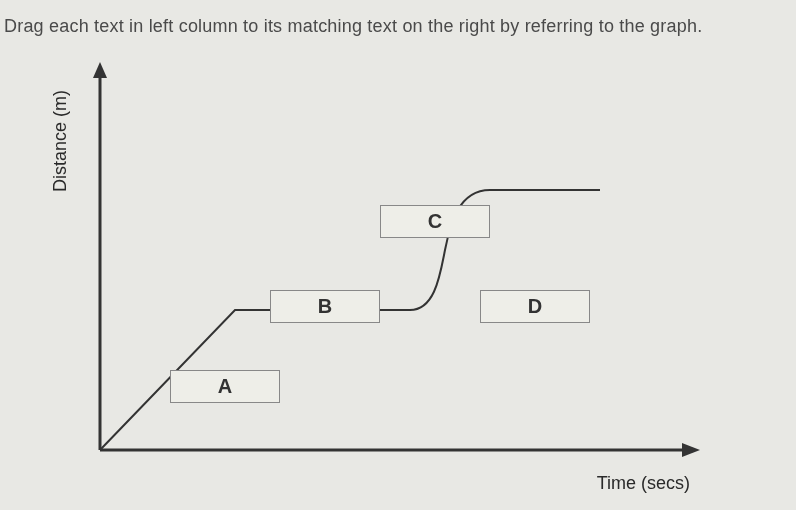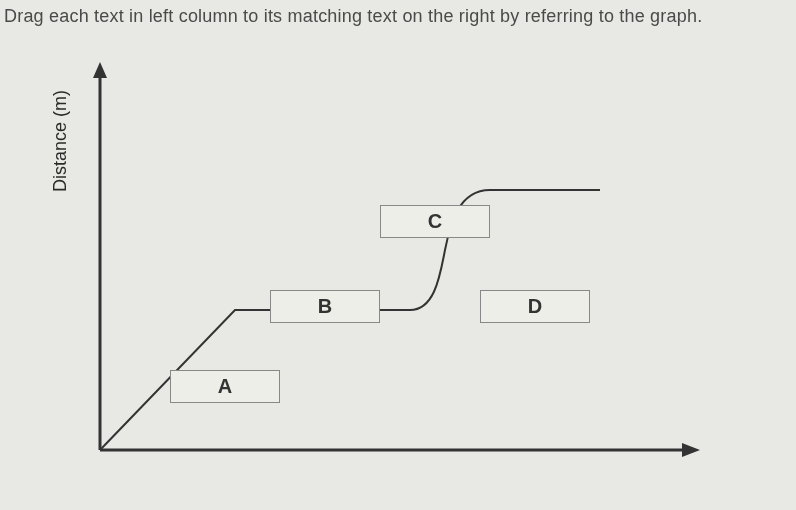--- a/index.html
+++ b/index.html
@@ -6,21 +6,21 @@
     body {
       width: 796px;
       height: 510px;
       background: #e8e8e4;
       font-family: Arial, sans-serif;
       position: relative;
       overflow: hidden;
     }
     .instruction {
       position: absolute;
-      top: 6px;
+      top: 16px;
       left: 4px;
       font-size: 18px;
       color: #4a4a4a;
       letter-spacing: 0.2px;
     }
     .chart-area {
       position: absolute;
       top: 60px;
       left: 50px;
       width: 700px;
@@ -68,20 +68,21 @@
     .box-c { top: 145px; left: 330px; }
     .box-d { top: 230px; left: 430px; }
   </style>
 </head>
 <body>
 
 <div class="instruction">Drag each text in left column to its matching text on the right by referring to the graph.</div>
 
 <div class="chart-area">
   <div class="y-axis-label">Distance (m)</div>
+  <div class="x-axis-label">Time (secs)</div>
 
   <svg class="axes-svg" viewBox="0 0 640 410">
 
     <line x1="20" y1="10" x2="20" y2="390" stroke="#333" stroke-width="3"></line>
 
     <polygon points="20,2 13,18 27,18" fill="#333"></polygon>
 
     <line x1="20" y1="390" x2="610" y2="390" stroke="#333" stroke-width="3"></line>
 
     <polygon points="620,390 602,383 602,397" fill="#333"></polygon>

